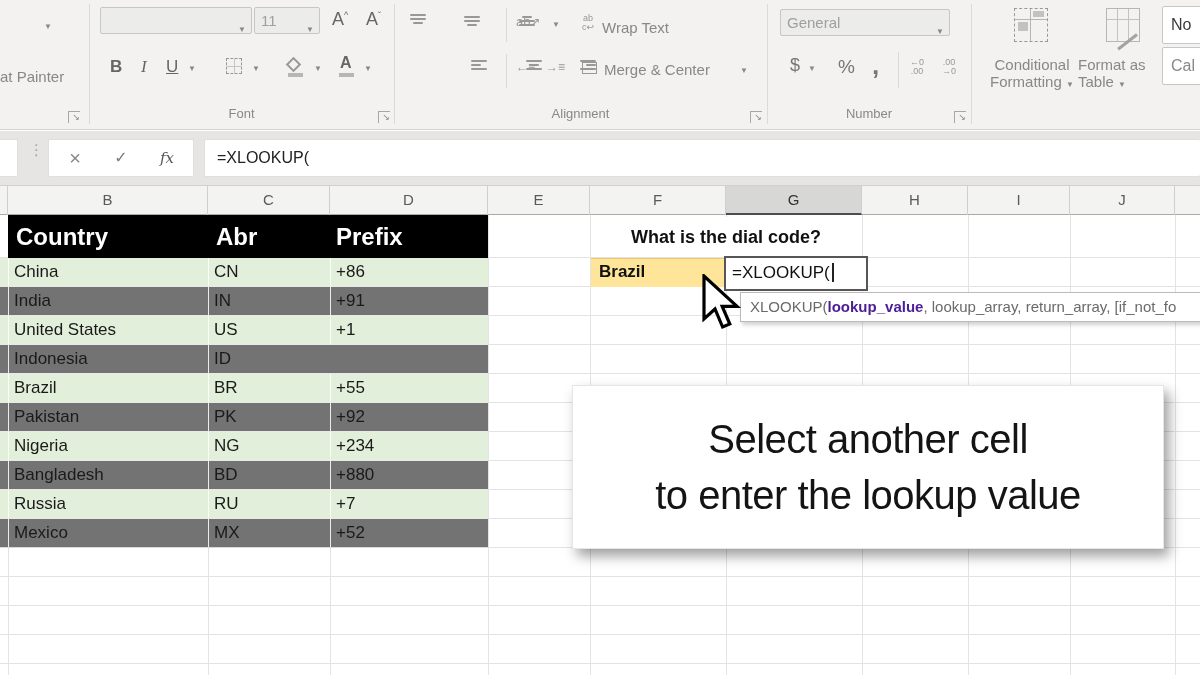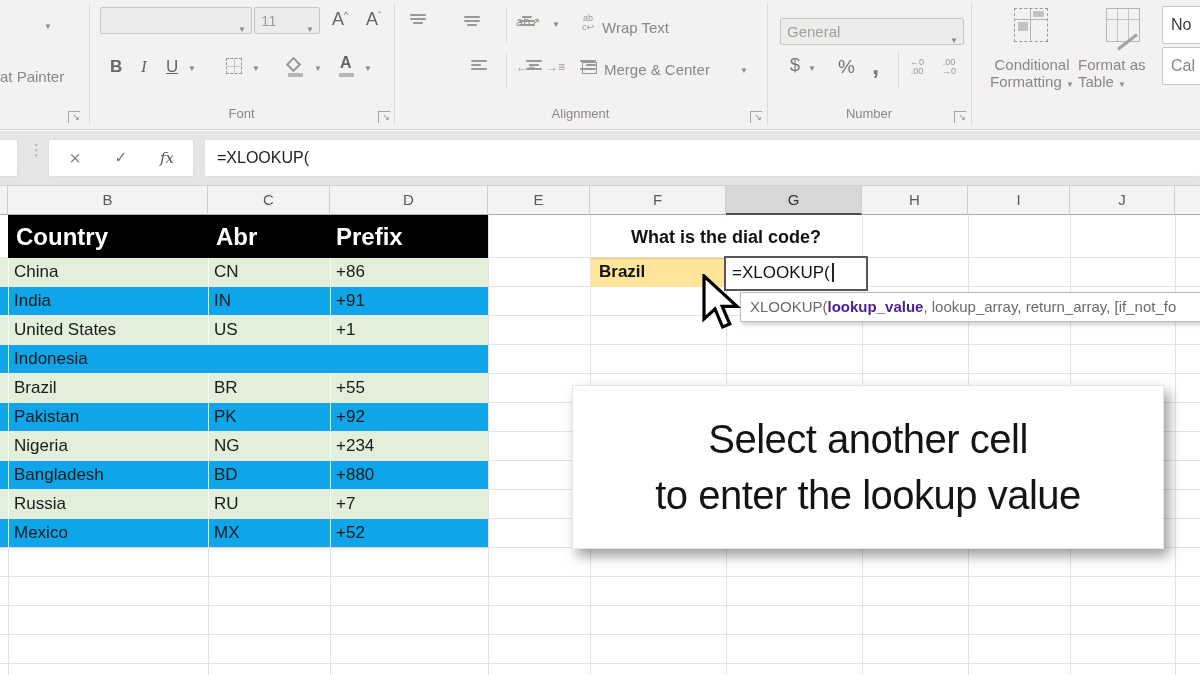--- a/index.html
+++ b/index.html
@@ -33,21 +33,21 @@
   .colheads { position:absolute; left:0; top:186px; width:1200px; height:29px; display:flex; background:#f3f3f2; border-bottom:1px solid #ababab; }
   .ch { height:29px; border-right:1px solid #d0cfce; font-size:15px; color:#5a5a5a; text-align:center; line-height:28px; }
   .ch.sel { background:#d7d7d6; border-bottom:2px solid #4d4d4d; color:#333; }
   .vline { position:absolute; top:215px; width:1px; height:460px; background:#e3e3e3; z-index:0; }
   .hline { position:absolute; left:0; width:1200px; height:1px; background:#e3e3e3; z-index:0; }
 
   .thead { position:absolute; left:8px; top:215px; width:480px; height:43px; background:#000; z-index:2; }
   .thead span { position:absolute; color:#fff; font-weight:bold; font-size:24px; line-height:43px; }
   .trow { position:absolute; left:0; width:488px; height:29px; display:flex; z-index:2; border-bottom:1px solid #e9e9e9; }
   .trow.band { background:#e2efda; }
-  .trow.plain { background:#0ea5e9; }
+  .trow.plain { background:#737373; }
   .trow .c { height:100%; font-size:17px; color:#1a1a1a; line-height:28px; padding-left:5px; overflow:hidden; }
   .trow .ca { width:8px; padding:0; }
   .trow .cb { width:200px; }
   .trow .cc { width:122px; }
   .trow .cd { width:158px; }
   .trow.band .cb, .trow.band .cc, .trow.band .cd { border-left:1px solid rgba(255,255,255,.85); }
   .trow.plain .cb, .trow.plain .cc, .trow.plain .cd { border-left:1px solid #ececec; }
 
   .qcell { position:absolute; left:591px; top:217px; width:270px; height:40px; background:#fff; z-index:2; font-weight:bold; font-size:18px; color:#111; text-align:center; line-height:40px; }
   .lookupcell { position:absolute; left:591px; top:258px; width:135px; height:29px; background:#ffe599; box-shadow:inset 0 1px 0 rgba(214,164,56,.45); z-index:2; font-weight:bold; font-size:17px; color:#111; line-height:28px; padding-left:8px; }
@@ -129,21 +129,21 @@
     <div class="gbtn two-line-ico" style="left:582px; top:14px;">ab<br>c↩</div>
     <div class="gbtn graytxt" style="left:602px; top:19px; font-size:15px;">Wrap Text</div>
     <div class="gbtn" style="left:582px; top:62px; width:15px; height:12px; border:1px solid #9a9896; font-size:8px; color:#9a9896; text-align:center; line-height:10px;">↔</div>
     <div class="gbtn graytxt" style="left:604px; top:61px; font-size:15px;">Merge &amp; Center</div>
     <div class="gbtn chev" style="left:740px; top:66px;">▼</div>
 
     <div class="grouplabel" style="left:394px; width:373px;">Alignment</div>
     <div class="launcher" style="left:750px; top:111px;">↘</div>
 
     
-    <div class="combo" style="left:780px; top:18px; width:184px;"><span>General</span><span class="chev">▼</span></div>
+    <div class="combo" style="left:780px; top:9px; width:170px;"><span>General</span><span class="chev">▼</span></div>
     <div class="gbtn" style="left:790px; top:55px; font-size:18px; color:#777;">$</div>
     <div class="gbtn chev" style="left:808px; top:64px;">▼</div>
     <div class="gbtn" style="left:838px; top:56px; font-size:19px; color:#777;">%</div>
     <div class="gbtn" style="left:872px; top:50px; font-size:26px; font-weight:bold; color:#777;">,</div>
     <div class="vsep" style="left:898px; top:52px; height:36px;"></div>
     <div class="gbtn two-line-ico" style="left:910px; top:58px;"><span>←0</span><br><span>.00</span></div>
     <div class="gbtn two-line-ico" style="left:942px; top:58px;"><span>.00</span><br><span>→0</span></div>
 
     <div class="grouplabel" style="left:767px; width:204px;">Number</div>
     <div class="launcher" style="left:954px; top:111px;">↘</div>
@@ -246,20 +246,21 @@
     </div>
   <div class="trow band" style="top:316px">
       <div class="c ca"></div>
       <div class="c cb">United States</div>
       <div class="c cc">US</div>
       <div class="c cd">+1</div>
     </div>
   <div class="trow plain" style="top:345px">
       <div class="c ca"></div>
       <div class="c cb">Indonesia</div>
+      <div class="c cc">ID</div>
     </div>
   <div class="trow band" style="top:374px">
       <div class="c ca"></div>
       <div class="c cb">Brazil</div>
       <div class="c cc">BR</div>
       <div class="c cd">+55</div>
     </div>
   <div class="trow plain" style="top:403px">
       <div class="c ca"></div>
       <div class="c cb">Pakistan</div>

